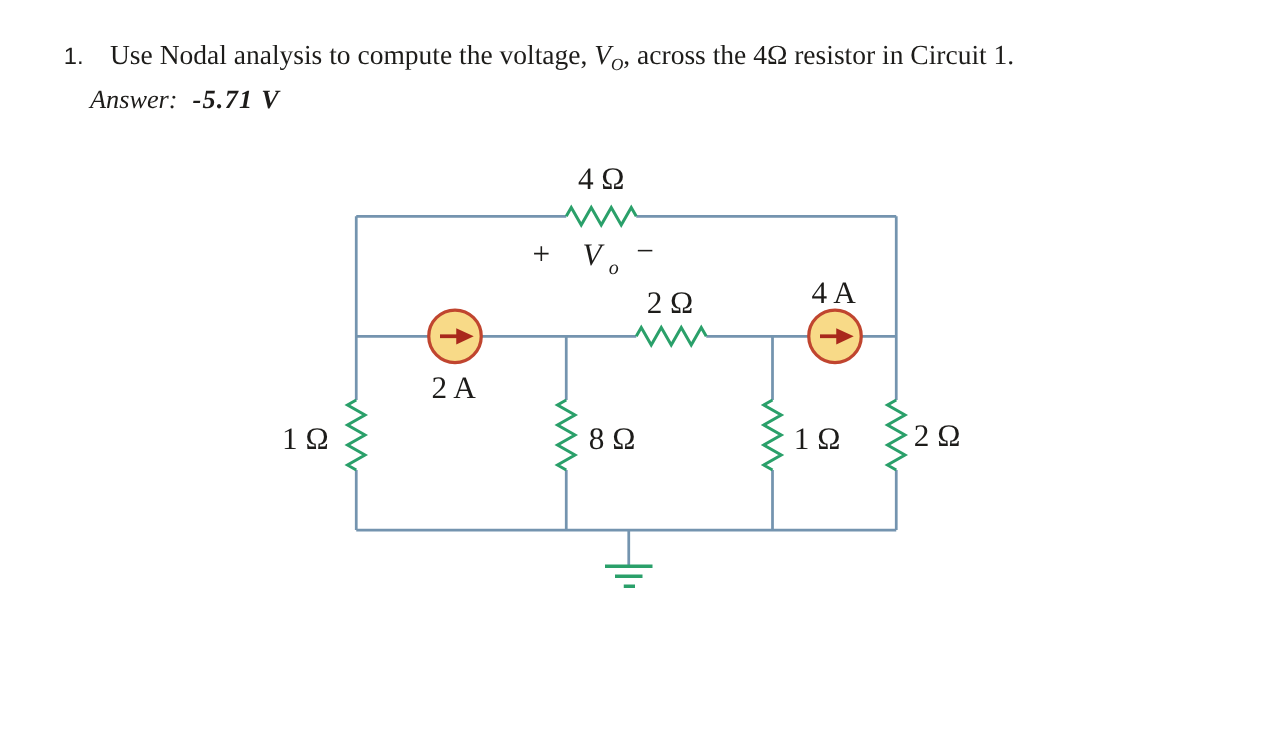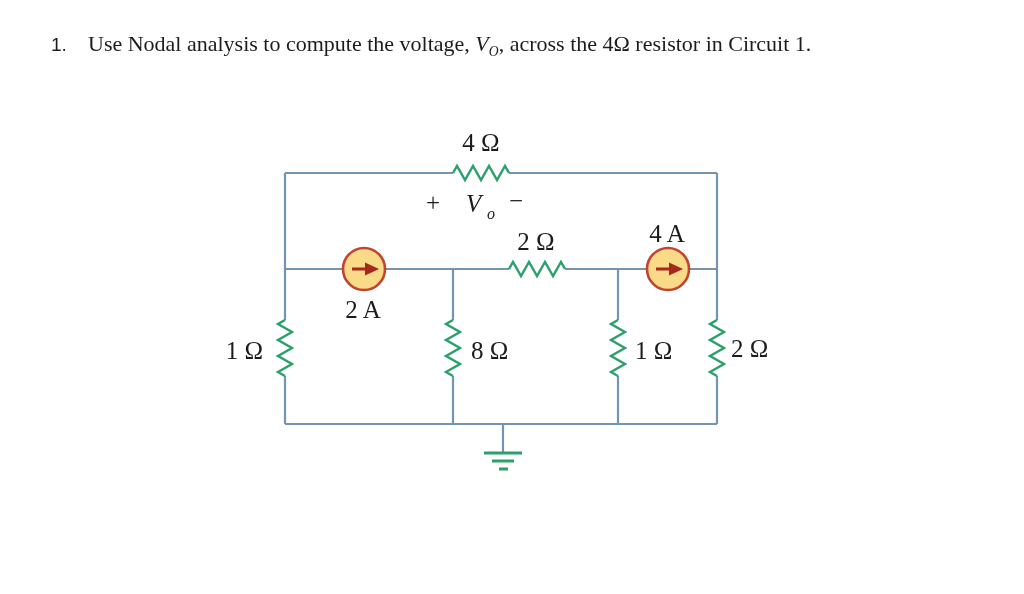--- a/index.html
+++ b/index.html
@@ -49,20 +49,23 @@
 </style>
 </head>
 <body>
 
 <div class="page">
 
   <div class="problem-line">
     <span class="problem-num">1.</span><span>Use Nodal analysis to compute the voltage, </span><span class="vsym">V</span><sub class="vsub">O</sub><span>, across the 4Ω resistor in Circuit 1.</span>
   </div>
 
+  <div class="answer-line">
+    <span>Answer:</span><span class="answer-value">-5.71 V</span>
+  </div>
 
   <svg class="circuit" width="1024" height="594" viewBox="0 0 1024 594">
 
     <path class="wire" d="M285,173 H453 M509,173 H717"></path>
     <path class="wire" d="M285,173 V320 M285,376 V424"></path>
     <path class="wire" d="M285,269 H343 M385,269 H509 M565,269 H647 M689,269 H717"></path>
     <path class="wire" d="M453,269 V320 M453,376 V424"></path>
     <path class="wire" d="M618,269 V320 M618,376 V424"></path>
     <path class="wire" d="M717,173 V320 M717,376 V424"></path>
     <path class="wire" d="M285,424 H717"></path>

